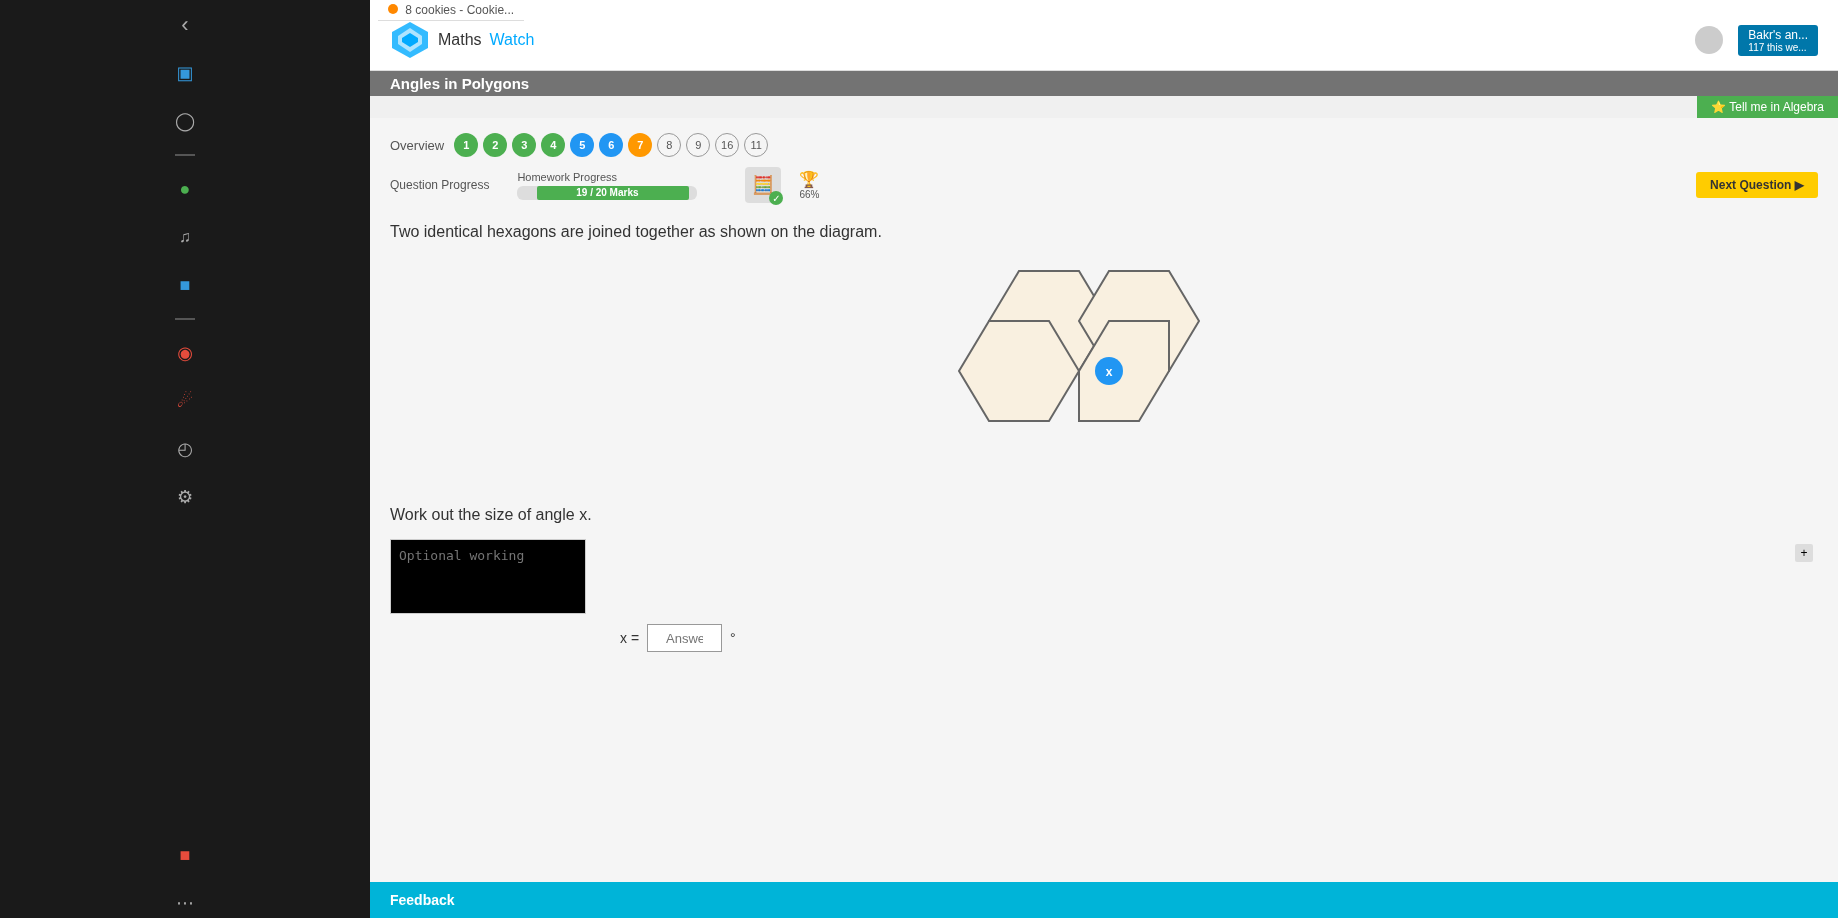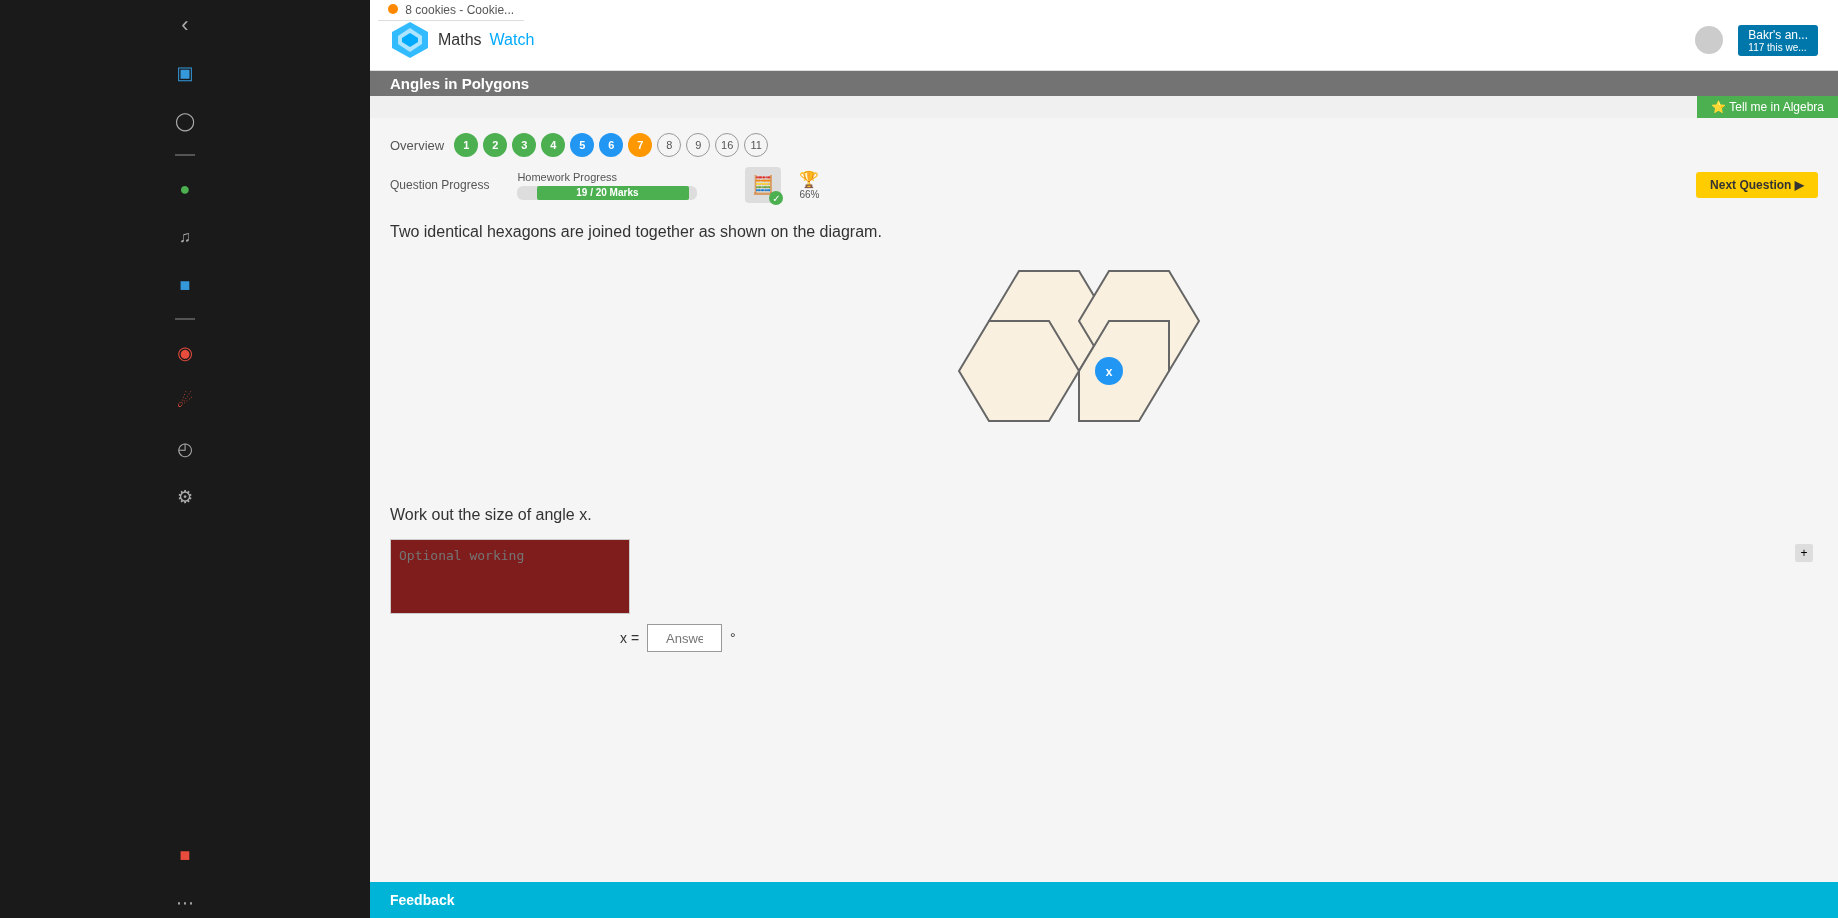--- a/index.html
+++ b/index.html
@@ -465,21 +465,21 @@
 
         <circle cx="175" cy="110" r="14" fill="#2196f3"></circle>
         <text x="175" y="115" text-anchor="middle" fill="white" font-size="12" font-weight="bold">x</text>
       </svg>
     </div>
 
     <div class="workout-text">Work out the size of angle x.</div>
 
     <div class="answer-area">
       <div style="position:relative;display:inline-block;">
-        <textarea class="working-box" placeholder="Optional working" style="width: 240px; height: 75px; border: 1px solid rgb(204, 204, 204); background: #7f1d1d; font-size: 13px; color: rgb(170, 170, 170); padding: 8px; resize: none;"></textarea>
+        <textarea class="working-box" placeholder="Optional working" style="width: 196px; height: 75px; border: 1px solid rgb(204, 204, 204); background: #000000; font-size: 13px; color: rgb(170, 170, 170); padding: 8px; resize: none;"></textarea>
         <div class="working-expand">+</div>
       </div>
       <div class="answer-input-row">
         <span class="answer-label">x =</span>
         <input type="text" class="answer-input" placeholder="Answer" style="">
         <span class="degree-symbol">°</span>
       </div>
     </div>
 
   </div>

